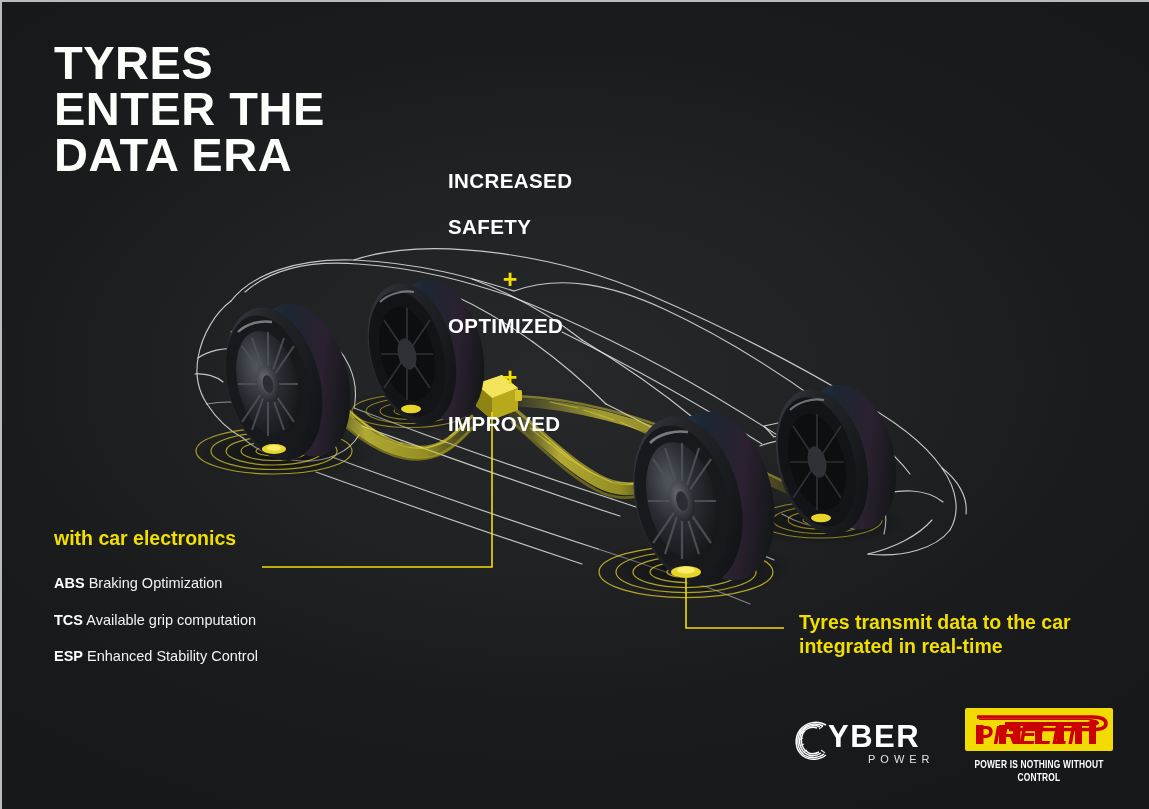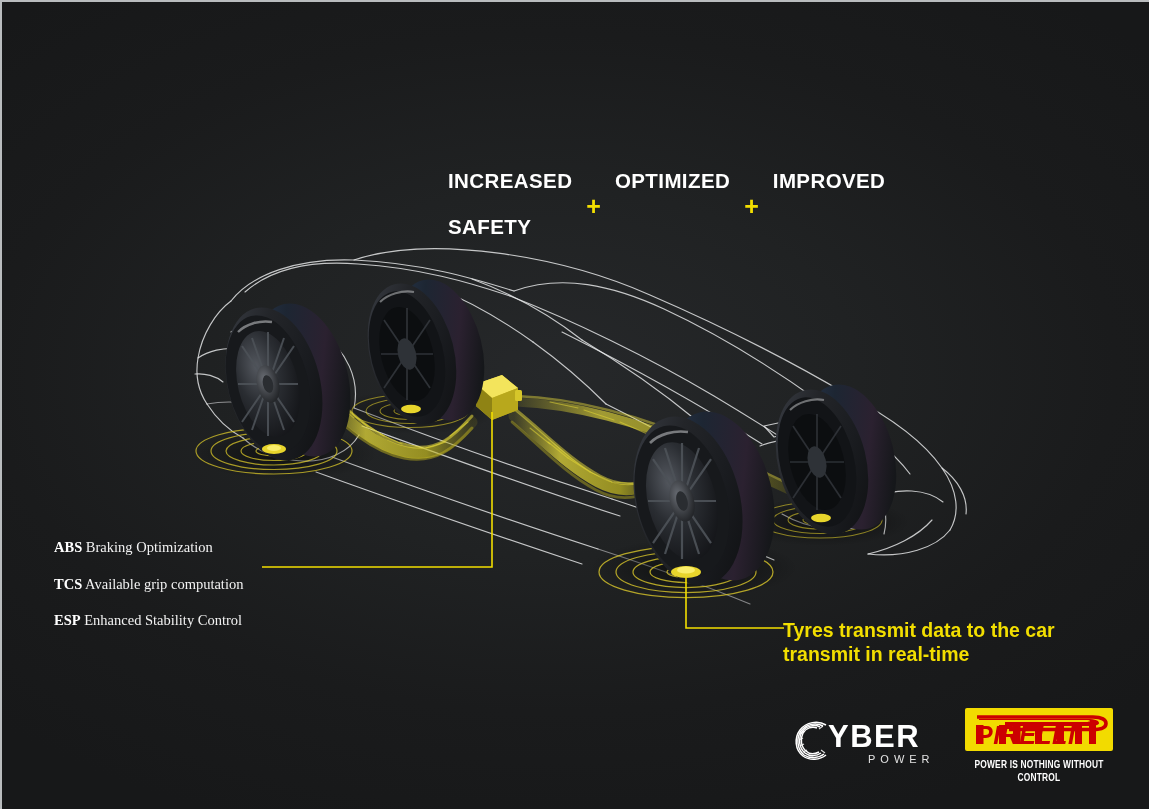--- a/index.html
+++ b/index.html
@@ -25,21 +25,21 @@
     font-size:47px;line-height:0.98;
     font-weight:bold;letter-spacing:0.5px;
     color:#fdfdfb;
     text-transform:uppercase;
   }
   .title div{white-space:nowrap;}
 
   
   .benefits{
     position:absolute;left:446px;top:144px;
-    display:flex;align-items:flex-start;
+    display:flex;align-items:flex-start;flex-direction:column;
   }
   .benefit{
     font-size:20.5px;line-height:1.13;
     font-weight:bold;color:#ffffff;
     letter-spacing:0.4px;text-transform:uppercase;
     white-space:pre-line;
   }
   .plus{
     color:#F2DE00;font-size:25px;font-weight:bold;
     margin:0 14px;align-self:center;
@@ -49,31 +49,31 @@
   
   .scene{position:absolute;left:0;top:0;width:1149px;height:809px;pointer-events:none;}
 
   
   .callout-left{
     position:absolute;left:52px;top:524px;width:350px;
   }
   .callout-left .headline{
     color:#F2DE00;font-size:19.5px;font-weight:bold;line-height:1.24;
   }
-  .feature-list{margin-top:14px;font-family:Liberation Serif, serif;}
+  .feature-list{margin-top:26px;}
   .feature{
     color:#f2f2f2;font-size:14.5px;line-height:1;margin-bottom:22px;
     white-space:nowrap;
   }
   .feature b{color:#ffffff;font-weight:bold;}
 
   
   .callout-right{
-    position:absolute;left:781px;top:608px;width:320px;
-    color:#F2DE00;font-size:19.5px;font-weight:bold;line-height:1.25;margin-top:8px;
+    position:absolute;left:797px;top:608px;width:320px;
+    color:#F2DE00;font-size:19.5px;font-weight:bold;line-height:1.25;
   }
 
   
   .logos{
     position:absolute;left:790px;top:706px;
     display:flex;align-items:center;
   }
   .cyber-logo{
     position:relative;width:140px;height:60px;margin-right:33px;
   }
@@ -353,58 +353,64 @@
     </g>
 
     <g fill="none" stroke="#F2DE00" stroke-width="1.6">
       <path d="M490,410 L490,565 L260,565"></path>
     </g>
     <g fill="none" stroke="#F2DE00" stroke-width="1.6">
       <path d="M684,576 L684,626 L782,626"></path>
     </g>
   </svg>
 
+  <div class="title">
+    <div>TYRES</div>
+    <div>ENTER THE</div>
+    <div>DATA ERA</div>
+  </div>
 
   <div class="benefits">
     <div class="benefit">
       <div>INCREASED</div>
       <div>SAFETY</div>
     </div>
     <div class="plus">+</div>
     <div class="benefit">
       <div>OPTIMIZED</div>
     </div>
     <div class="plus">+</div>
     <div class="benefit">
       <div>IMPROVED</div>
     </div>
   </div>
 
   <div class="callout-left">
     <div class="headline">
+      <div>with car electronics</div>
     </div>
     <div class="feature-list">
       <div class="feature">
         <b>ABS</b>
         <span>Braking Optimization</span>
       </div>
       <div class="feature">
         <b>TCS</b>
         <span>Available grip computation</span>
       </div>
       <div class="feature">
         <b>ESP</b>
         <span>Enhanced Stability Control</span>
       </div>
     </div>
   </div>
 
   <div class="callout-right">
     <div>Tyres transmit data to the car</div>
-    <div>transmit in real-time</div>
+    <div>integrated in real-time</div>
   </div>
 
   <div class="logos">
 
     <div class="cyber-logo">
       <svg width="44" height="46" viewBox="0 0 44 46" style="position:absolute;left:0;top:4px;">
         <g fill="none" stroke="#ffffff" stroke-width="1.5">
           <path d="M34,8 C26,3 14,5 8,13 C2,21 3,33 11,39 C18,44 28,43 34,38"></path>
           <path d="M31,9 C24,5 14,7 9,14 C4,21 5,32 12,38 C18,42 27,41 32,37"></path>
           <path d="M28,10 C22,7 14,9 10,15 C6,22 7,31 13,36 C18,40 25,39 29,36"></path>

